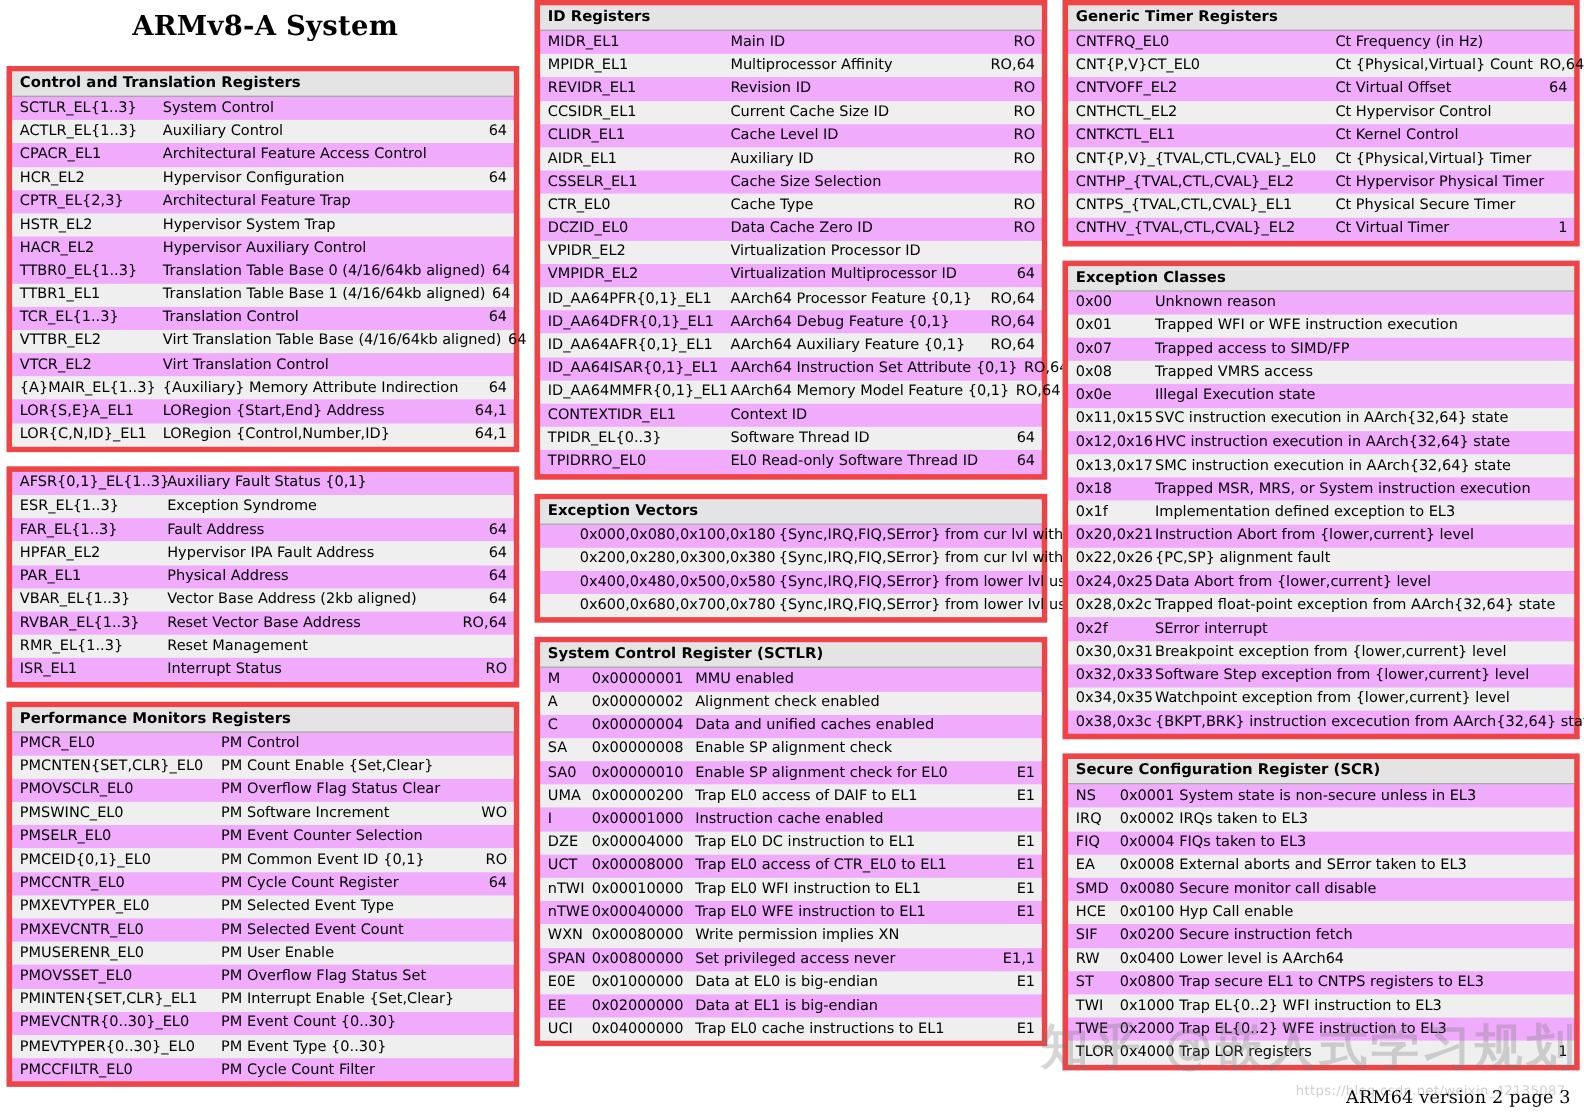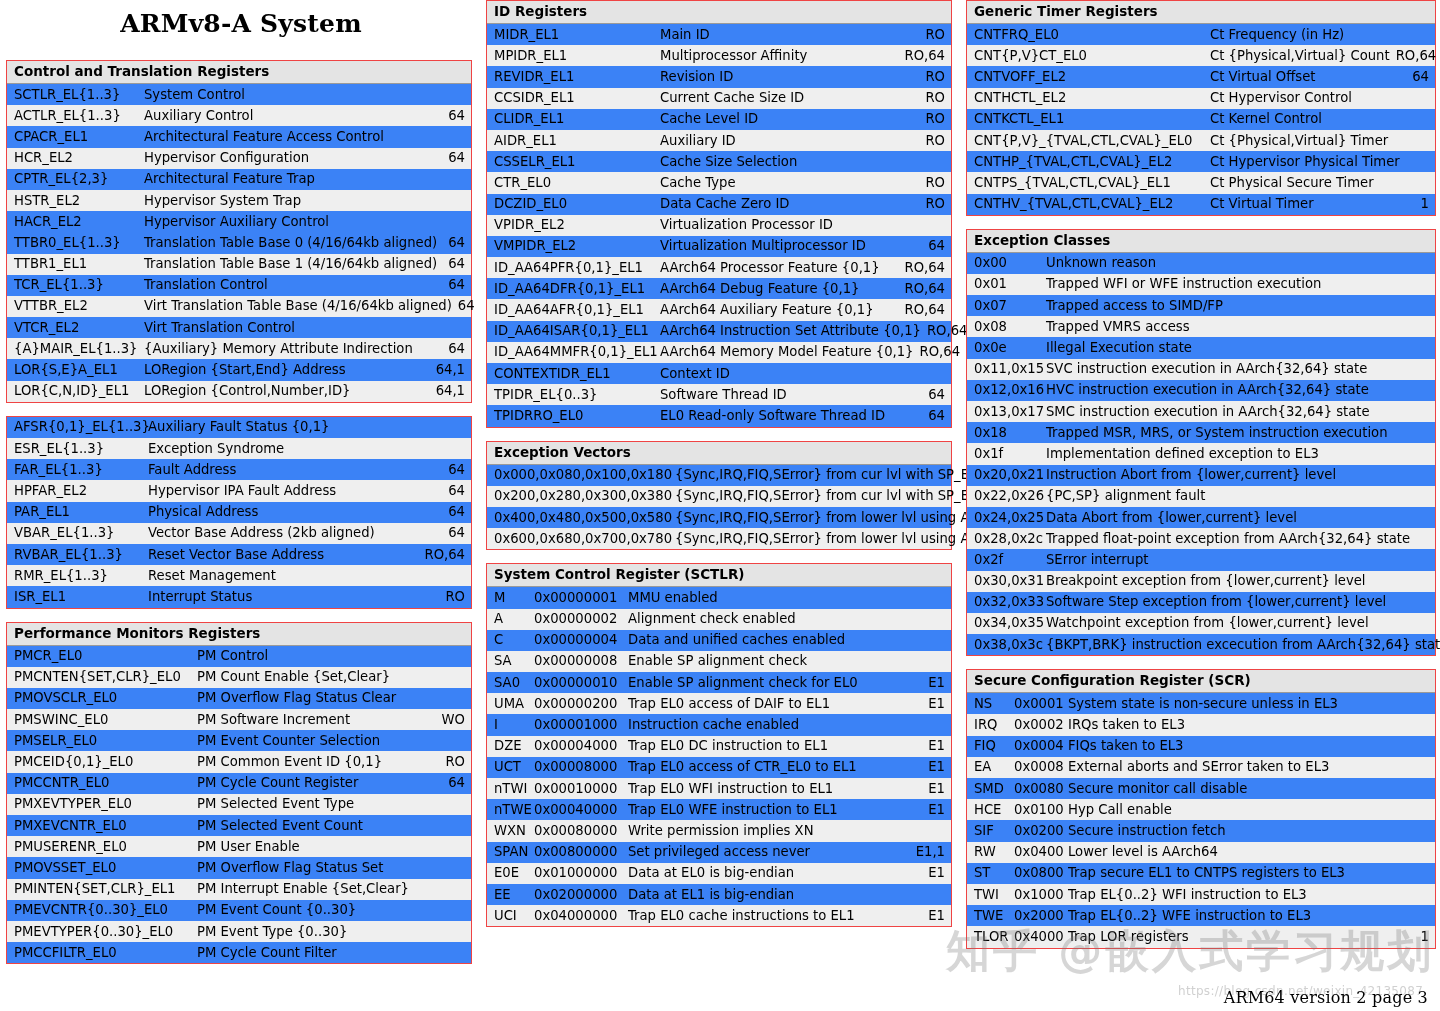--- a/index.html
+++ b/index.html
@@ -43,22 +43,22 @@
     font-family: "DejaVu Serif", serif;
     font-size: 25px;
     font-weight: 700;
     text-align: center;
     letter-spacing: .2px;
     margin: 9px 0 9px 0;
     padding-left: 4px;
   }
 
   .table {
-    border: 1px solid #ef4444;
-    background: #3b82f6;
+    border: 5px solid #ef4444;
+    background: #f0abfc;
     box-sizing: border-box;
     width: 100%;
   }
   .thead {
     background: #e4e4e4;
     border-bottom: 1px solid #9a9a9a;
     font-size: 13.5px;
     font-weight: 700;
     padding: 3px 0 4px 7px;
     line-height: 15px;
@@ -81,21 +81,21 @@
   .c-desc { flex: 1 1 auto; }
   .c-flag { flex: 0 0 auto; text-align: right; padding-left: 6px; }
 
   
   .t-ctrl .c-name { width: 130px; }
   .t-exc .c-name  { width: 134px; }
   .t-pmu .c-name  { width: 183px; }
 
   
   .t-id .c-name   { width: 166px; }
-  .t-vec .c-name  { width: 181px; }
+  .t-vec .c-name  { width: 181px; margin-left: 29px; }
   .t-sctlr .c-name { width: 40px; }
   .t-sctlr .c-hex { flex: 0 0 auto; width: 94px; }
 
   
   .t-timer .c-name { width: 236px; }
   .t-eclass .c-name { width: 72px; }
   .t-scr .c-name  { width: 40px; }
   .t-scr .c-hex   { flex: 0 0 auto; width: 54px; }
 
   .footer {

